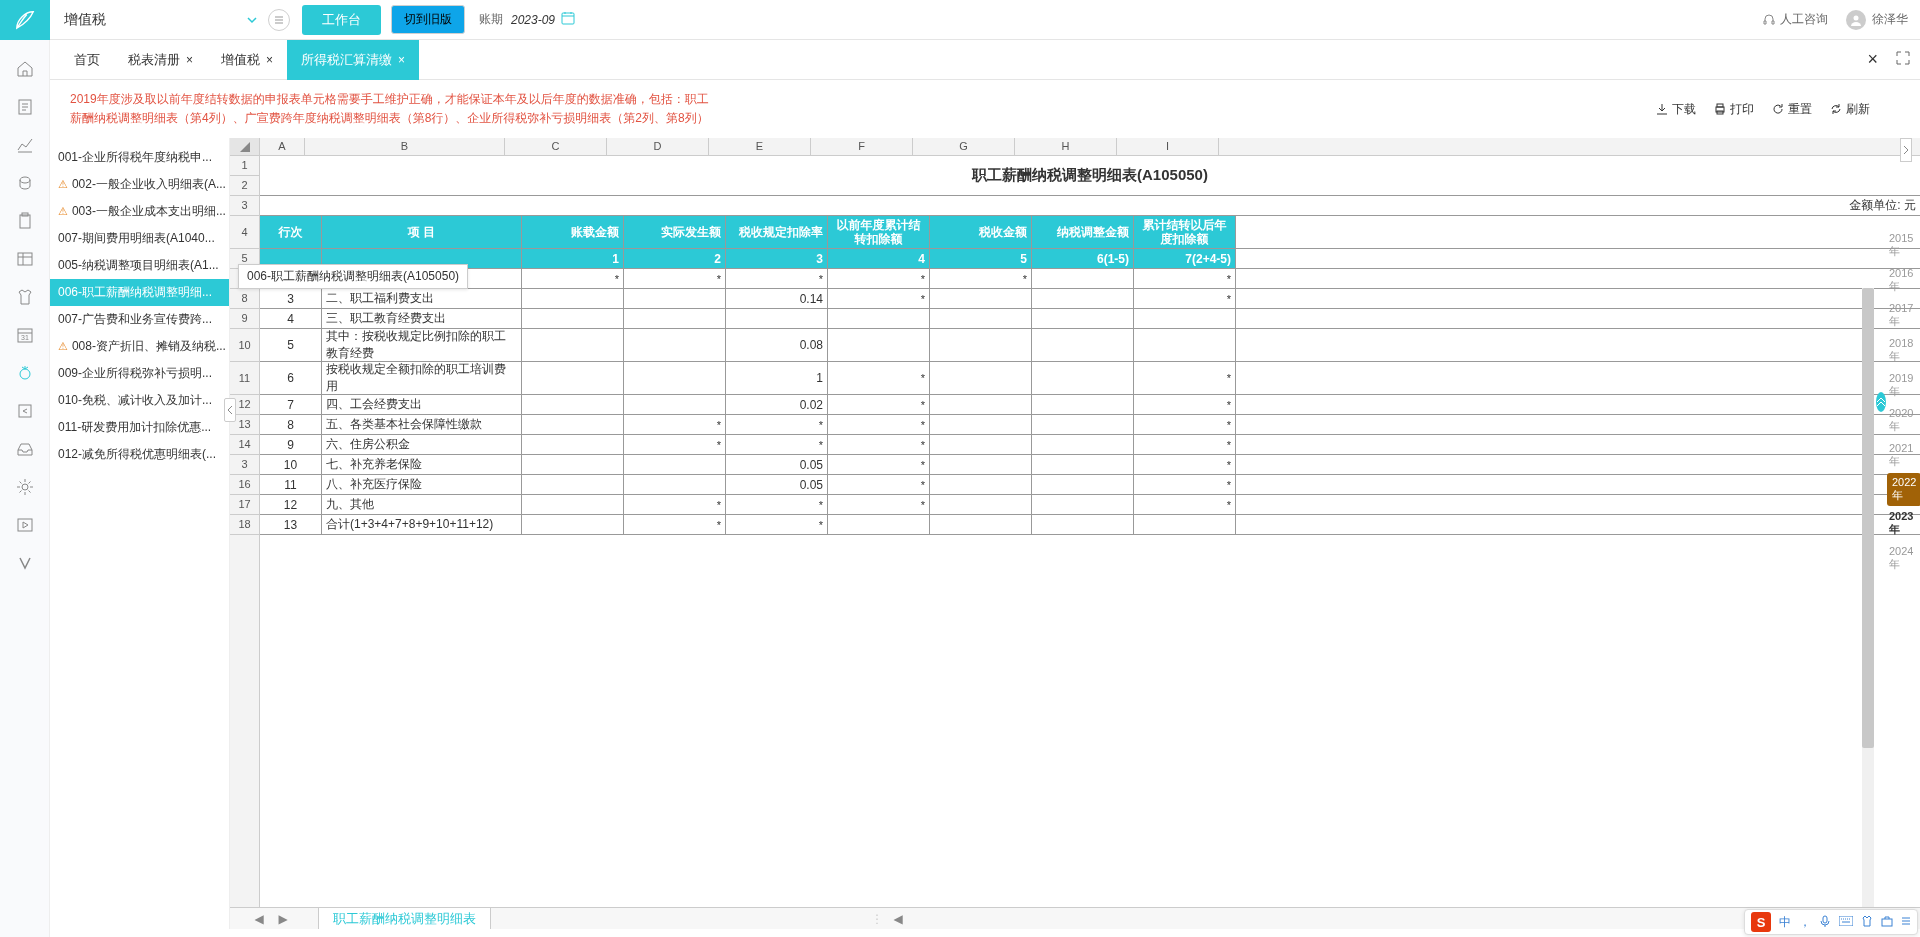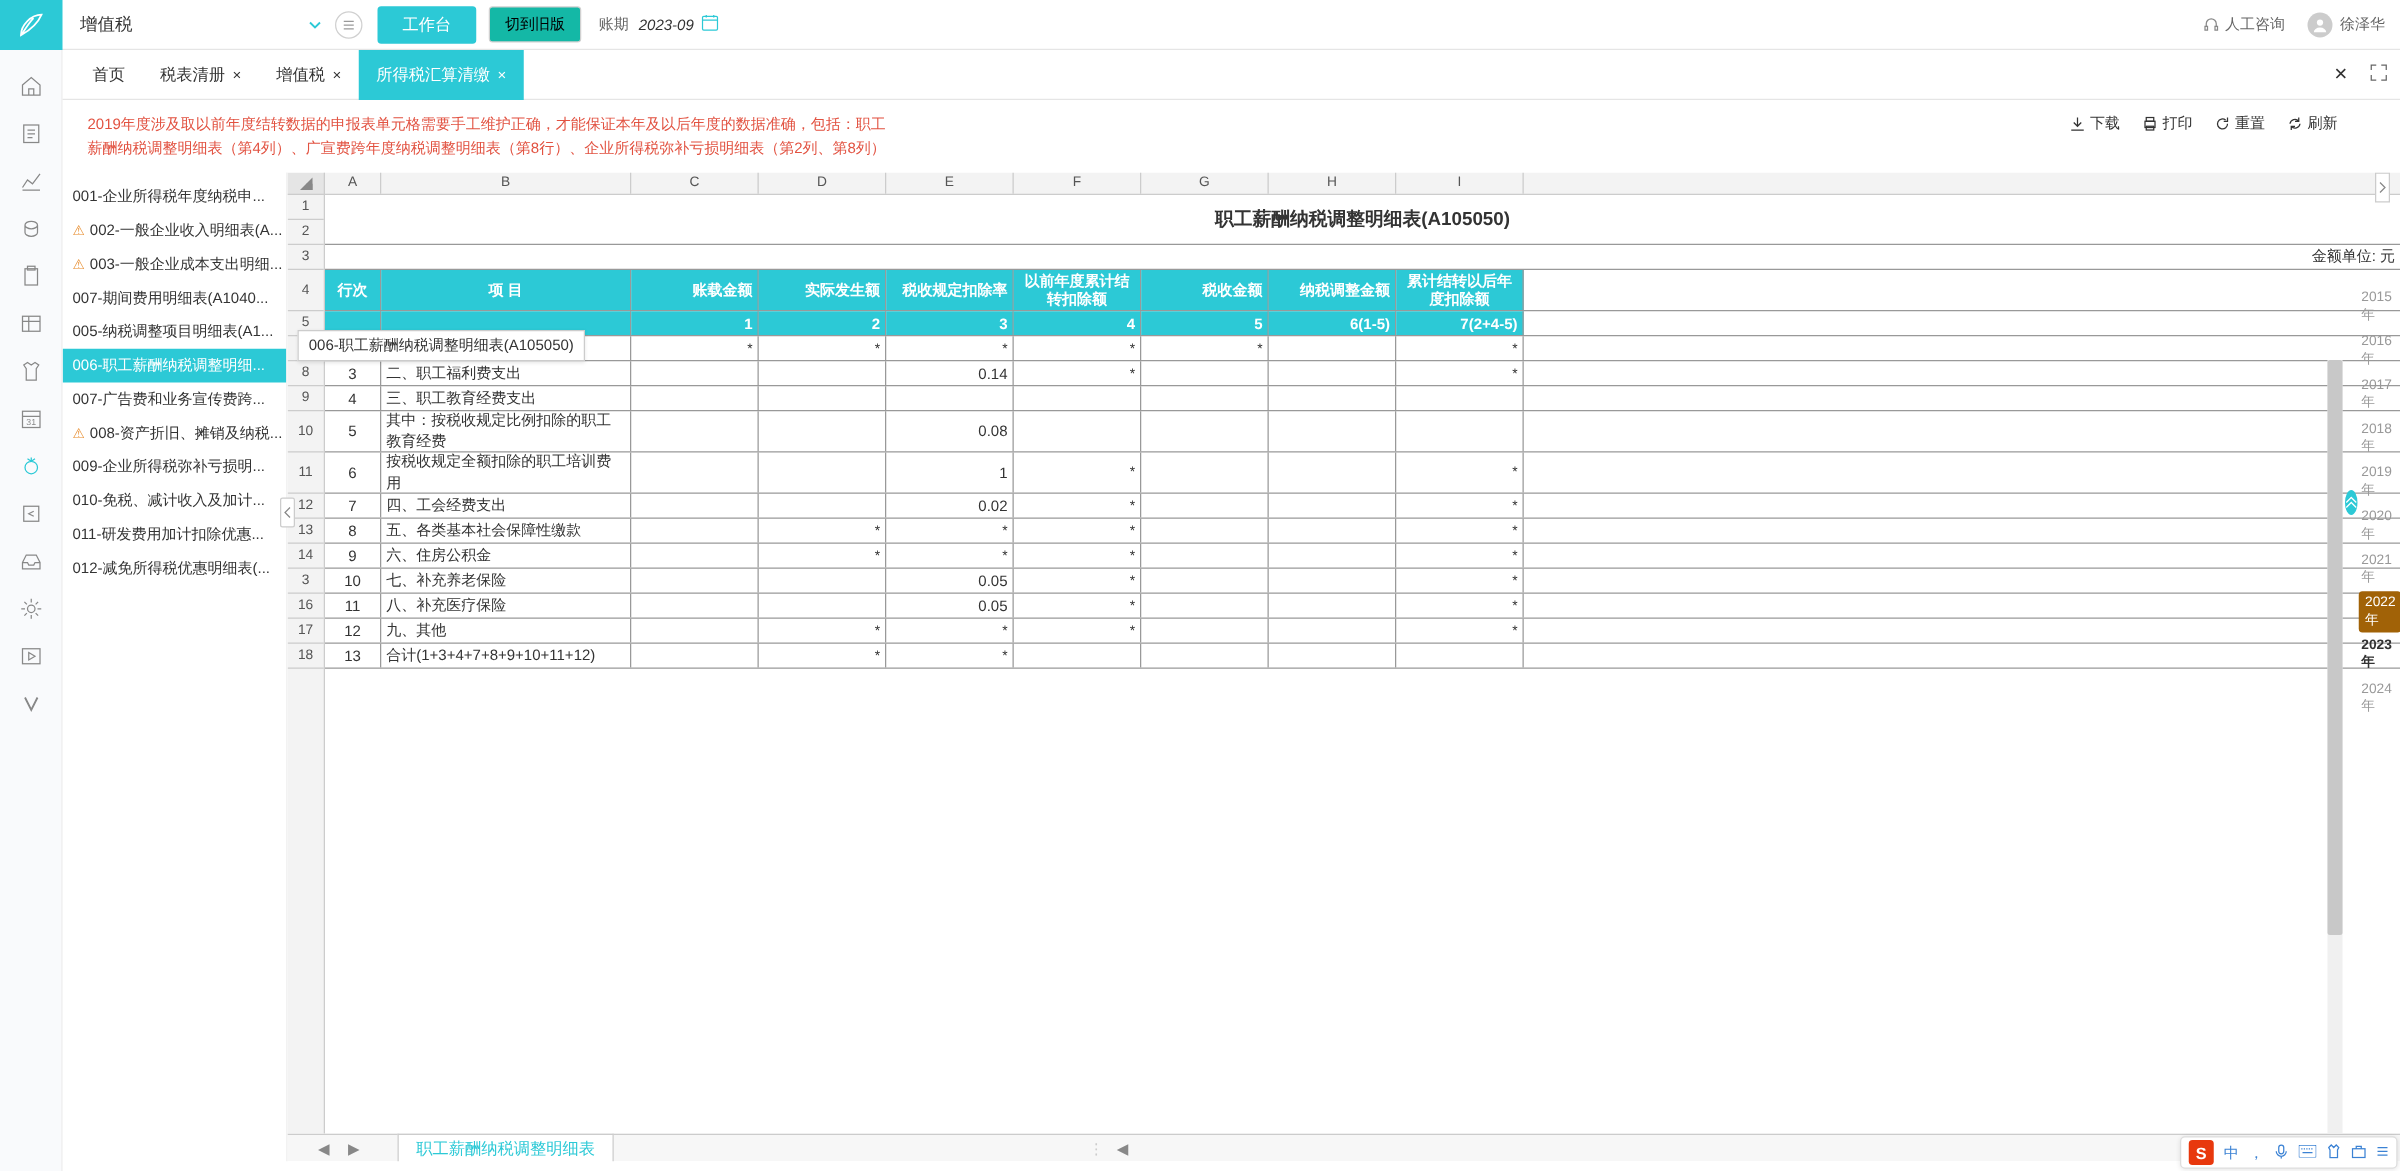--- a/index.html
+++ b/index.html
@@ -6,21 +6,21 @@
 body { font-family: "Microsoft YaHei", Arial, sans-serif; font-size: 12px; color: #333; background: #fff; overflow: hidden; }
 
 
 .header-bar { height: 40px; display: flex; align-items: center; padding: 0 12px 0 0; border-bottom: 1px solid #e5e5e5; background: #fff; }
 .logo-area { width: 50px; height: 40px; background: #2cc9d6; display: flex; align-items: center; justify-content: center; }
 .logo-area svg { width: 22px; height: 22px; fill: #fff; }
 .tax-dropdown { margin-left: 14px; display: flex; align-items: center; font-size: 14px; cursor: pointer; }
 .tax-dropdown .chevron { margin-left: 140px; color: #2cc9d6; display: inline-flex; align-items: center; }
 .circle-btn { width: 22px; height: 22px; border-radius: 50%; border: 1px solid #d0d0d0; display: flex; align-items: center; justify-content: center; margin-left: 10px; cursor: pointer; }
 .primary-btn { background: #2cc9d6; color: #fff; border: none; padding: 6px 20px; border-radius: 3px; margin-left: 12px; cursor: pointer; font-size: 13px; }
-.outline-btn { background: #14b8a6; border: 1px solid #d0d0d0; padding: 5px 12px; border-radius: 3px; margin-left: 10px; cursor: pointer; font-size: 12px; }
+.outline-btn { background: #0ea5e9; border: 1px solid #d0d0d0; padding: 5px 12px; border-radius: 3px; margin-left: 10px; cursor: pointer; font-size: 12px; }
 .period-label { margin-left: 14px; color: #666; }
 .period-value { margin-left: 8px; font-style: italic; }
 .calendar-icon { margin-left: 6px; color: #2cc9d6; cursor: pointer; }
 .header-spacer { flex: 1; }
 .header-right-item { display: flex; align-items: center; margin-left: 18px; color: #666; cursor: pointer; font-size: 12px; }
 .avatar-circle { width: 20px; height: 20px; border-radius: 50%; background: #ccc; display: inline-flex; align-items: center; justify-content: center; margin-right: 6px; }
 
 
 .left-rail { position: absolute; top: 40px; left: 0; bottom: 0; width: 50px; background: #f9fafc; border-right: 1px solid #eee; display: flex; flex-direction: column; align-items: center; padding-top: 10px; }
 .rail-icon { width: 50px; height: 38px; display: flex; align-items: center; justify-content: center; color: #888; cursor: pointer; }
@@ -30,21 +30,21 @@
 .tab-strip { position: absolute; left: 50px; right: 0; top: 40px; height: 40px; display: flex; align-items: center; border-bottom: 1px solid #e5e5e5; padding-left: 10px; }
 .tab { padding: 0 14px; height: 40px; display: flex; align-items: center; font-size: 13px; cursor: pointer; position: relative; }
 .tab.active { background: #2cc9d6; color: #fff; }
 .tab-close { margin-left: 6px; font-size: 12px; cursor: pointer; color: inherit; }
 .tab-strip-spacer { flex: 1; }
 .tab-strip-close { margin-right: 8px; font-size: 18px; cursor: pointer; padding: 0 10px; color: #333; }
 .fullscreen-btn { margin-right: 10px; cursor: pointer; color: #666; }
 
 
 .main-area { position: absolute; left: 50px; right: 0; top: 80px; bottom: 0; overflow: hidden; }
-.warning-bar { padding: 10px 20px; display: flex; align-items: flex-start; }
+.warning-bar { padding: 10px 20px; display: flex; align-items: center; }
 .warning-text { color: #e25241; font-size: 12px; line-height: 1.6; max-width: 650px; }
 .action-links { margin-left: auto; display: flex; gap: 18px; align-items: center; padding-right: 30px; }
 .action-link { display: flex; align-items: center; gap: 4px; color: #333; cursor: pointer; font-size: 12px; }
 
 
 .content-split { display: flex; height: calc(100% - 66px); position: relative; }
 .left-panel { width: 180px; border-right: 1px solid #eee; padding-top: 6px; overflow-y: auto; }
 .panel-item { display: flex; align-items: center; padding: 5px 8px; font-size: 12px; cursor: pointer; white-space: nowrap; overflow: hidden; text-overflow: ellipsis; }
 .panel-item.selected { background: #2cc9d6; color: #fff; }
 .panel-item .warn { color: #e78b2c; margin-right: 4px; font-size: 11px; }
@@ -61,21 +61,21 @@
 .row-head-corner::before { content: ""; width: 0; height: 0; border-left: 5px solid transparent; border-top: 5px solid transparent; border-right: 5px solid #888; border-bottom: 5px solid #888; }
 .sheet-body { display: flex; height: calc(100% - 40px); overflow: hidden; }
 .row-heads { width: 30px; background: #f3f3f3; border-right: 1px solid #ccc; }
 .row-head { height: 20px; border-bottom: 1px solid #ccc; text-align: center; font-size: 11px; color: #555; line-height: 19px; }
 .row-head.tall { height: 33px; line-height: 32px; }
 .grid { flex: 1; }
 .grid-title { height: 40px; border-bottom: 1px solid #999; display: flex; align-items: center; justify-content: center; font-size: 15px; font-weight: bold; }
 .grid-row { display: flex; height: 20px; border-bottom: 1px solid #999; }
 .grid-row.tall { height: 33px; }
 .cell { border-right: 1px solid #999; font-size: 12px; display: flex; align-items: center; padding: 0 4px; overflow: hidden; }
-.cell.colA { width: 45px; justify-content: center; }
+.cell.colA { width: 62px; justify-content: center; }
 .cell.colB { width: 200px; }
 .cell.colN { width: 102px; justify-content: flex-end; }
 .cell.star::after { content: "*"; color: #333; font-size: 11px; }
 .cell.star { justify-content: flex-end; }
 .header-cell { background: #2cc9d6; color: #fff; font-weight: bold; justify-content: center; text-align: center; line-height: 1.2; }
 .tooltip { position: absolute; top: 126px; left: 8px; background: #fff; border: 1px solid #ccc; padding: 3px 8px; font-size: 12px; z-index: 20; box-shadow: 0 1px 3px rgba(0,0,0,0.1); }
 .right-expand { position: absolute; top: 0; right: 8px; width: 12px; height: 24px; border: 1px solid #ccc; background: #fff; display: flex; align-items: center; justify-content: center; cursor: pointer; z-index: 10; }
 
 
 .sheet-tab-bar { position: absolute; bottom: 0; left: 0; right: 0; height: 22px; border-top: 1px solid #ccc; background: #f7f7f7; display: flex; align-items: center; padding-left: 20px; }

